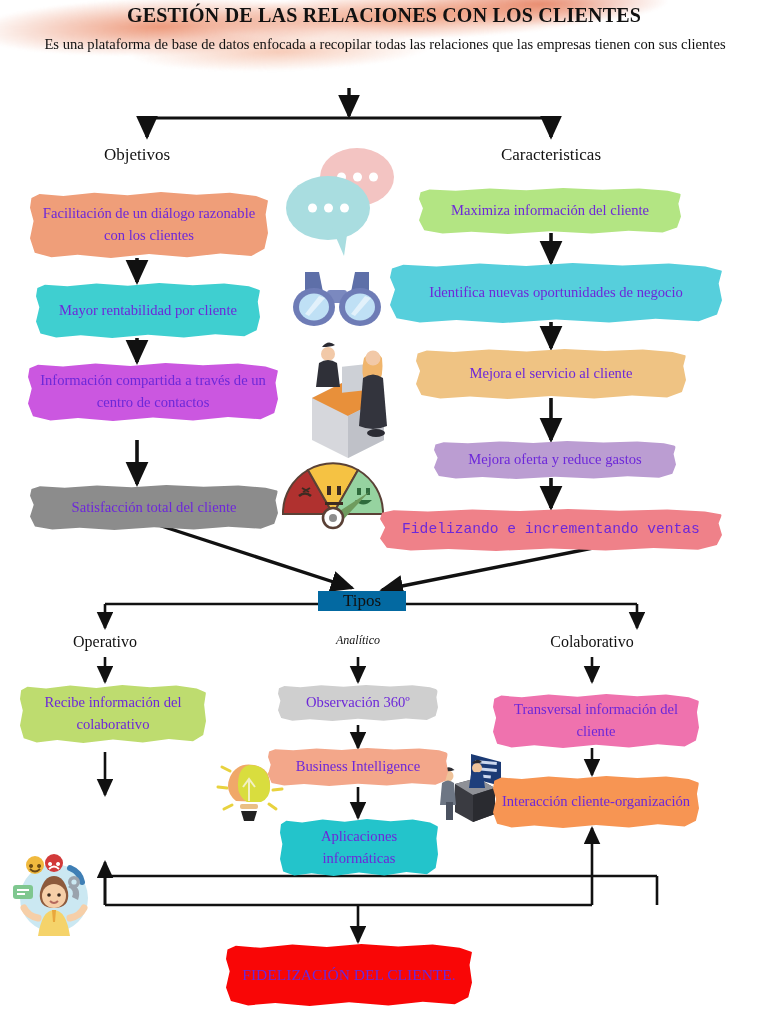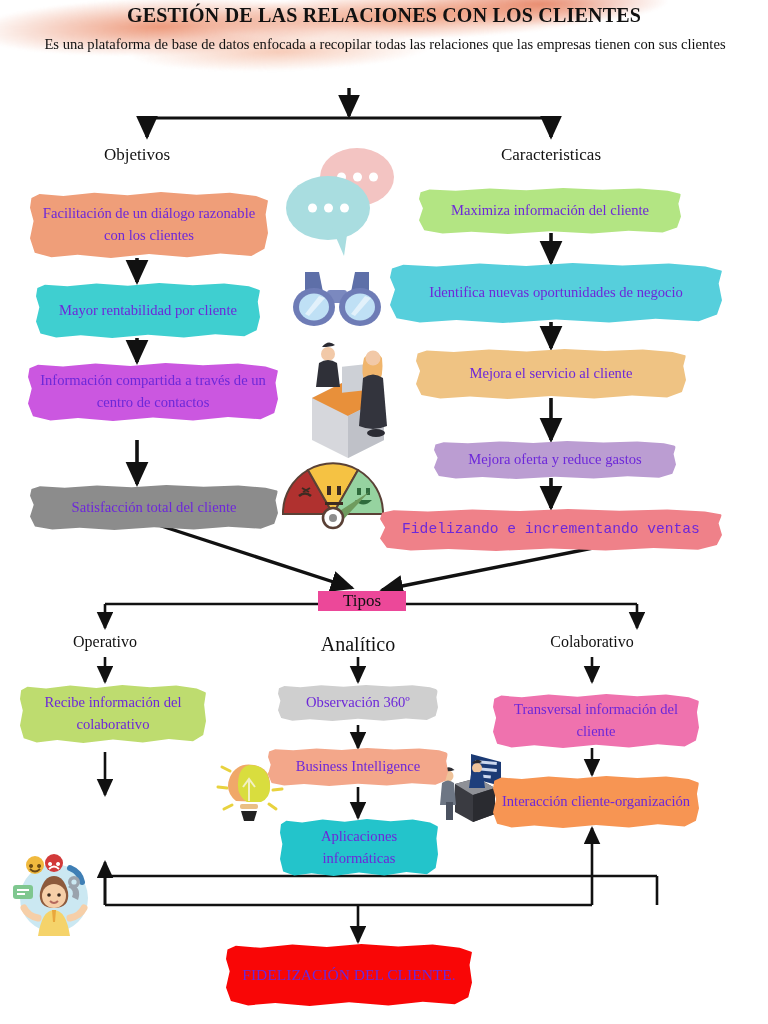--- a/index.html
+++ b/index.html
@@ -171,24 +171,24 @@
   <div class="hl" style="left:434px;top:441px;width:242px;height:38px;">
     <span class="ink" style="background:#bb9dd2;"></span>
     <span class="t">Mejora oferta y reduce gastos</span>
   </div>
 
   <div class="hl" style="left:380px;top:509px;width:342px;height:42px;font-family:Liberation Mono, monospace;">
     <span class="ink" style="background:#ef8189;"></span>
     <span class="t">Fidelizando e incrementando ventas</span>
   </div>
 
-  <div class="plain" style="left:318px;top:591px;width:88px;background:#ec4899;">Tipos</div>
+  <div class="plain" style="left:318px;top:591px;width:88px;background:#0369a1;">Tipos</div>
 
   <div class="plain" style="left:40px;top:633px;width:130px;font-size:16px;">Operativo</div>
-  <div class="plain" style="left:293px;top:633px;width:130px;font-size:20px;">Analítico</div>
+  <div class="plain" style="left:293px;top:633px;width:130px;font-size:12px;font-style:italic;">Analítico</div>
   <div class="plain" style="left:527px;top:633px;width:130px;font-size:16px;">Colaborativo</div>
 
   <div class="hl" style="left:20px;top:685px;width:186px;height:58px;">
     <span class="ink" style="background:#bedc6f;"></span>
     <span class="t">Recibe información del colaborativo</span>
   </div>
 
   <div class="hl" style="left:278px;top:685px;width:160px;height:36px;">
     <span class="ink" style="background:#cfcfcf;"></span>
     <span class="t">Observación 360º</span>

